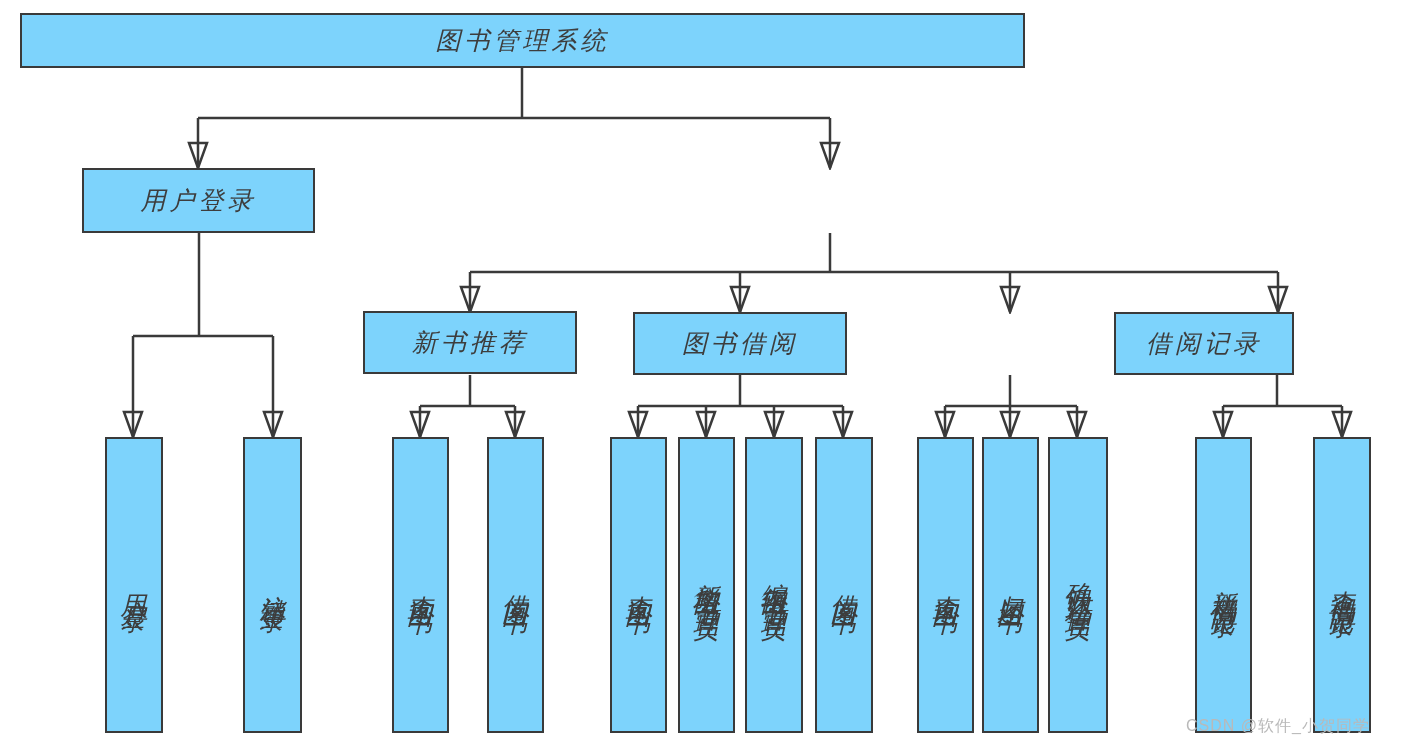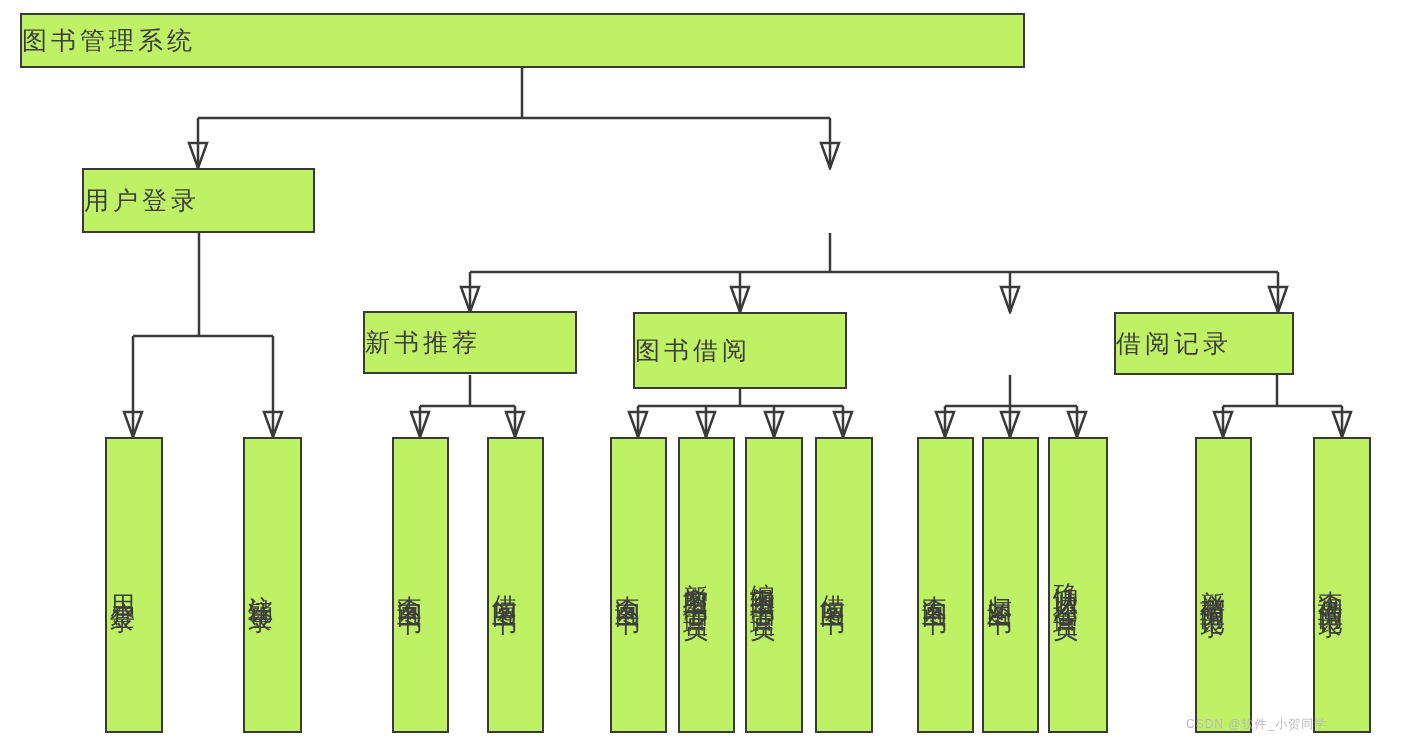--- a/index.html
+++ b/index.html
@@ -3,31 +3,31 @@
 <meta charset="utf-8">
 <style>
   html,body{margin:0;padding:0;background:#ffffff;}
   .stage{
     position:relative;width:1405px;height:747px;background:#ffffff;overflow:hidden;
     font-family:"Liberation Sans","DejaVu Sans",sans-serif;
   }
   svg.wires{position:absolute;left:0;top:0;width:1405px;height:747px;}
   svg.wires path{stroke:#3a3a3a;stroke-width:2.5;fill:none;}
   .box{
-    position:absolute;box-sizing:border-box;border:2.5px solid #3a3a3a;background:#bef264;
-    display:flex;align-items:center;justify-content:flex-start;color:#3d3d3d;
+    position:absolute;box-sizing:border-box;border:2.5px solid #3a3a3a;background:#7dd3fc;
+    display:flex;align-items:center;justify-content:center;color:#3d3d3d;font-style:italic;
   }
   .hlbl{font-size:25px;letter-spacing:4px;white-space:nowrap;}
   .leaf{top:437px;height:296px;}
   .vtext{
     writing-mode:vertical-rl;text-orientation:mixed;
     font-size:25px;letter-spacing:5px;white-space:nowrap;color:#3d3d3d;
   }
   .watermark{
-    position:absolute;left:1186px;top:716px;font-size:12px;letter-spacing:1px;
+    position:absolute;left:1186px;top:716px;font-size:16px;letter-spacing:1px;
     color:#b9b9b9;white-space:nowrap;z-index:5;
   }
 </style>
 </head>
 <body>
 
 <div class="stage">
 
   <svg class="wires" xmlns="http://www.w3.org/2000/svg">
     <defs>
@@ -81,21 +81,21 @@
     <span class="hlbl">图书管理系统</span>
   </div>
 
   <div class="box" style="left:82px;top:168px;width:233px;height:65px">
     <span class="hlbl">用户登录</span>
   </div>
 
   <div class="box" style="left:363px;top:311px;width:214px;height:63px">
     <span class="hlbl">新书推荐</span>
   </div>
-  <div class="box" style="left:633px;top:312px;width:214px;height:77px">
+  <div class="box" style="left:633px;top:312px;width:214px;height:63px">
     <span class="hlbl">图书借阅</span>
   </div>
   <div class="box" style="left:1114px;top:312px;width:180px;height:63px">
     <span class="hlbl">借阅记录</span>
   </div>
 
   <div class="box leaf" style="left:105px;width:58px">
     <span class="vtext">用户登录</span>
   </div>
   <div class="box leaf" style="left:243px;width:59px">

